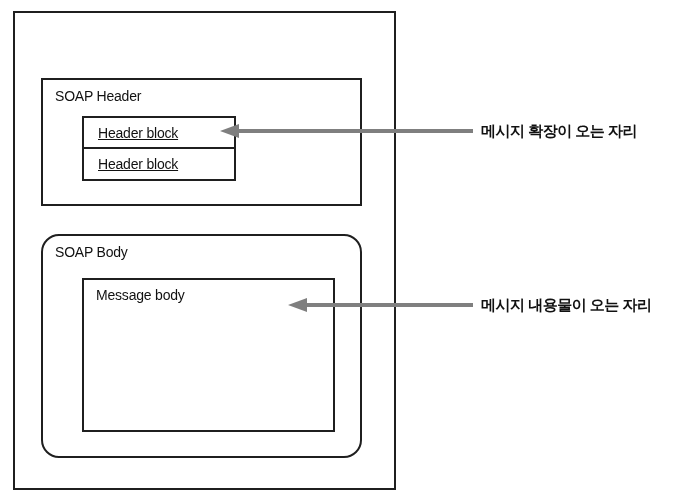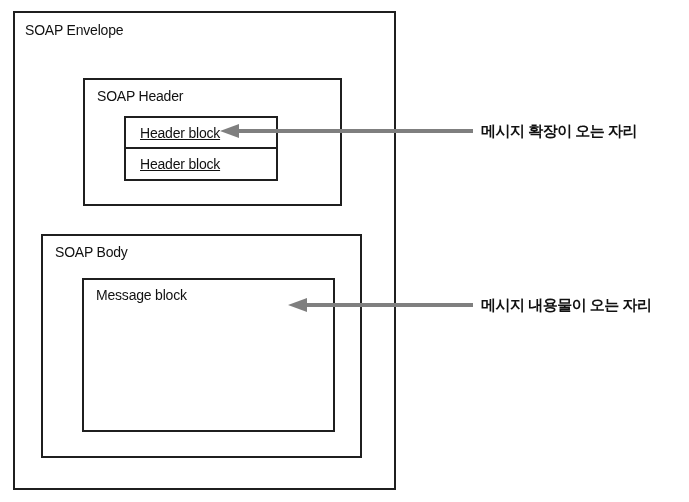--- a/index.html
+++ b/index.html
@@ -32,39 +32,39 @@
     letter-spacing: -0.2px;
     white-space: nowrap;
     color: var(--label-text);
   }
 
   
   .envelope { left: 13px; top: 11px; width: 383px; height: 479px; }
   .envelope > .box-label { left: 10px; top: 9px; }
 
   
-  .header-box { left: 26px; top: 65px; width: 259px; height: 128px; margin-left: 42px; }
+  .header-box { left: 26px; top: 65px; width: 321px; height: 128px; }
   .header-box > .box-label { left: 12px; top: 8px; }
 
   .header-blocks { position: absolute; left: 39px; top: 36px; width: 154px; }
   .header-block {
     height: 33px;
     border: 2px solid var(--box-border);
     background: var(--background);
     display: flex;
     align-items: center;
     padding-left: 14px;
     font-size: 14px;
     letter-spacing: -0.2px;
     text-decoration: underline;
   }
   .header-block + .header-block { margin-top: -2px; height: 34px; }
 
   
-  .body-box { left: 26px; top: 221px; width: 321px; height: 224px; }
+  .body-box { left: 26px; top: 221px; width: 321px; height: 224px; border-radius: 18px; }
   .body-box > .box-label { left: 12px; top: 8px; }
 
   .message-box { left: 39px; top: 42px; width: 253px; height: 154px; }
   .message-box > .box-label { left: 12px; top: 7px; }
 
   
   .arrows {
     position: absolute;
     left: 0; top: 0;
     width: 689px; height: 502px;
@@ -83,34 +83,33 @@
   }
   .annotation-1 { left: 481px; top: 131px; }
   .annotation-2 { left: 481px; top: 305px; }
 </style>
 </head>
 <body>
 
 <div class="canvas">
 
   <div class="box envelope">
-    <div class="box-label">SOAP Envelope</div>
 
     <div class="box header-box">
       <div class="box-label">SOAP Header</div>
       <div class="header-blocks">
         <div class="header-block">Header block</div>
         <div class="header-block">Header block</div>
       </div>
     </div>
 
     <div class="box body-box">
       <div class="box-label">SOAP Body</div>
       <div class="box message-box">
-        <div class="box-label">Message block</div>
+        <div class="box-label">Message body</div>
       </div>
     </div>
   </div>
 
   <svg class="arrows" viewBox="0 0 689 502" xmlns="http://www.w3.org/2000/svg">
     <g>
       <line x1="473" y1="131" x2="238" y2="131" stroke="#7f7f7f" stroke-width="4"></line>
       <polygon points="220,131 239,124 239,138" fill="#7f7f7f"></polygon>
     </g>
     <g>

